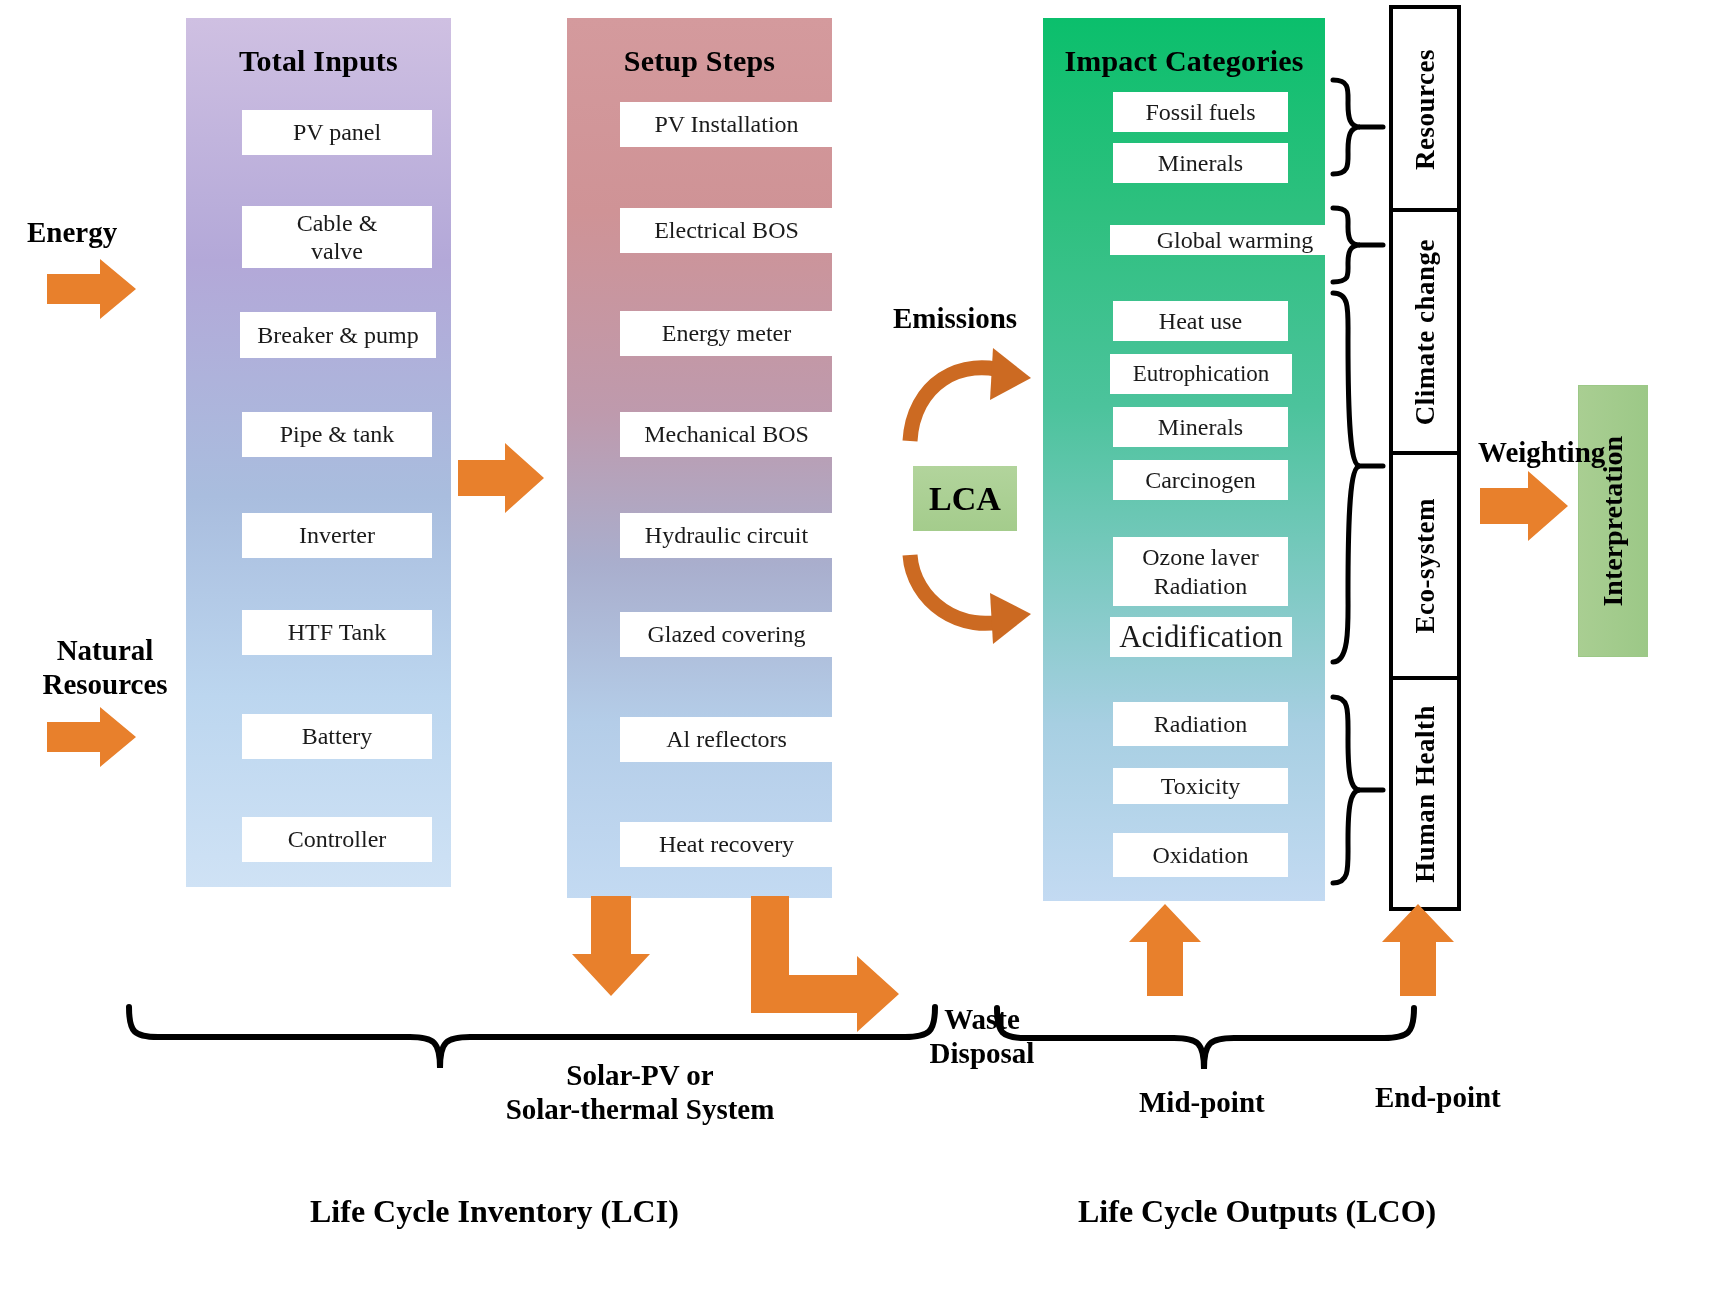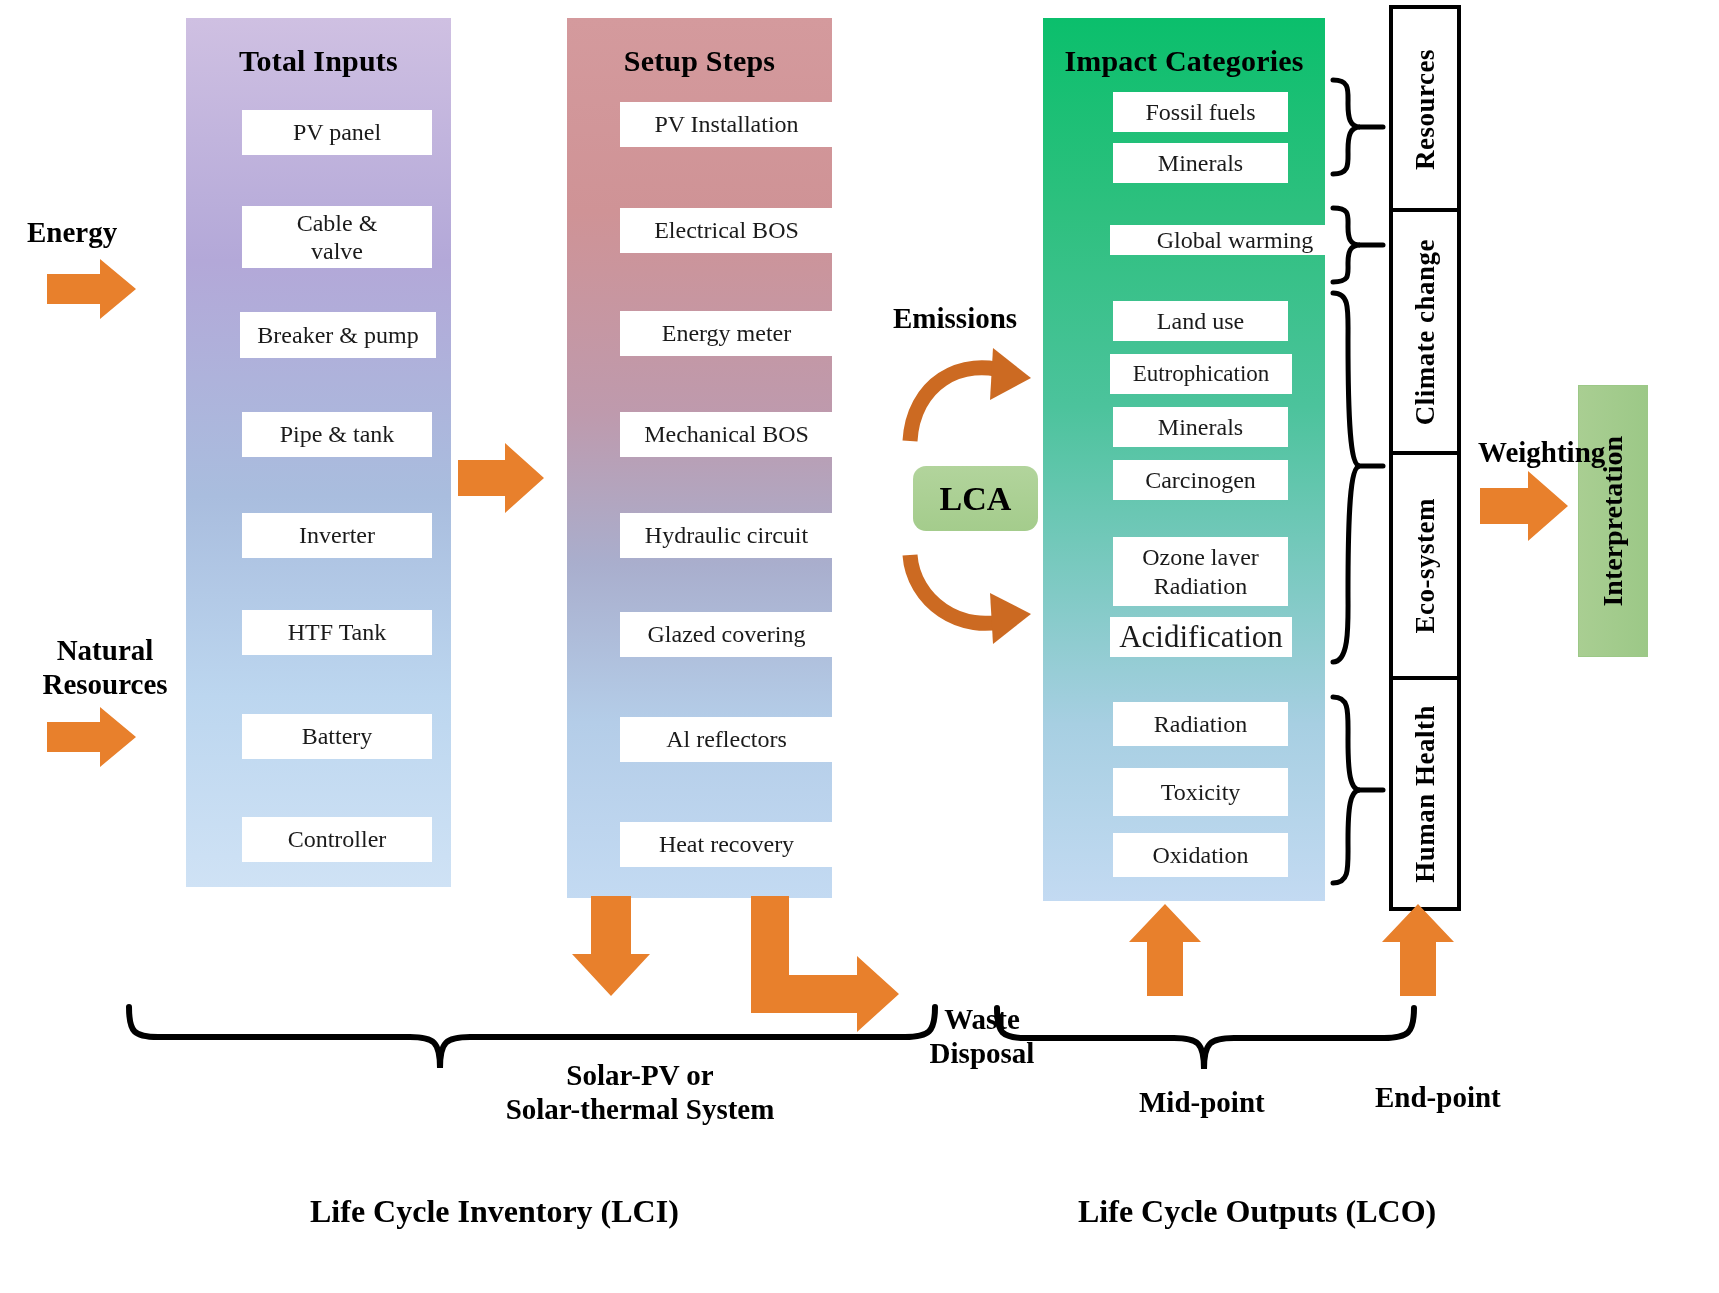--- a/index.html
+++ b/index.html
@@ -59,24 +59,24 @@
     border:1px solid #9cc887;
     display:flex;align-items:center;justify-content:center;
   }
   #interpretation span{
     writing-mode:vertical-rl;transform:rotate(180deg);
     font-weight:bold;font-size:28px;white-space:nowrap;
   }
 
   
   #lca-box{
-    position:absolute;left:913px;top:466px;width:125px;height:65px;
+    position:absolute;left:913px;top:466px;width:104px;height:65px;
     background:linear-gradient(to bottom,#b2d49c,#a4cc8c);
     display:flex;align-items:center;justify-content:center;
-    font-weight:bold;font-size:34px;border-radius:13px;
+    font-weight:bold;font-size:34px;
   }
 
   
   .blabel{
     position:absolute;font-weight:bold;font-size:29px;line-height:1.18;
     white-space:pre-line;
   }
 
   svg.overlay{position:absolute;left:0;top:0;width:1719px;height:1293px;pointer-events:none;}
 </style>
@@ -112,30 +112,30 @@
 <div class="item" style="left:620px;top:513px;width:213px;height:45px;">Hydraulic circuit</div>
 <div class="item" style="left:620px;top:612px;width:213px;height:45px;">Glazed covering</div>
 <div class="item" style="left:620px;top:717px;width:213px;height:45px;">Al reflectors</div>
 <div class="item" style="left:620px;top:822px;width:213px;height:45px;">Heat recovery</div>
 
 <div class="item" style="left:1113px;top:92px;width:175px;height:40px;">Fossil fuels</div>
 <div class="item" style="left:1113px;top:143px;width:175px;height:40px;">Minerals</div>
 
 <div class="item" style="left:1110px;top:225px;width:182px;height:30px;padding-left:34px;">Global warming</div>
 
-<div class="item" style="left:1113px;top:301px;width:175px;height:40px;">Land use</div>
+<div class="item" style="left:1113px;top:301px;width:175px;height:40px;">Heat use</div>
 <div class="item" style="left:1110px;top:354px;width:182px;height:40px;font-size:23px;">Eutrophication</div>
 <div class="item" style="left:1113px;top:407px;width:175px;height:40px;">Minerals</div>
 <div class="item" style="left:1113px;top:460px;width:175px;height:40px;">Carcinogen</div>
 <div class="item" style="left:1113px;top:513px;width:175px;height:40px;margin-top:24px;">Ozone layer</div>
 <div class="item" style="left:1113px;top:566px;width:175px;height:40px;">Radiation</div>
 <div class="item" style="left:1110px;top:617px;width:182px;height:40px;font-size:31px;">Acidification</div>
 
 <div class="item" style="left:1113px;top:702px;width:175px;height:44px;">Radiation</div>
-<div class="item" style="left:1113px;top:768px;width:175px;height:48px;">Toxicity</div>
+<div class="item" style="left:1113px;top:768px;width:175px;height:36px;">Toxicity</div>
 <div class="item" style="left:1113px;top:833px;width:175px;height:44px;">Oxidation</div>
 
 <div class="vbox" style="left:1389px;top:5px;width:64px;height:200px;">
   <span>Resources</span>
 </div>
 <div class="vbox" style="left:1389px;top:208px;width:64px;height:240px;">
   <span>Climate change</span>
 </div>
 <div class="vbox" style="left:1389px;top:451px;width:64px;height:222px;">
   <span>Eco-system</span>

